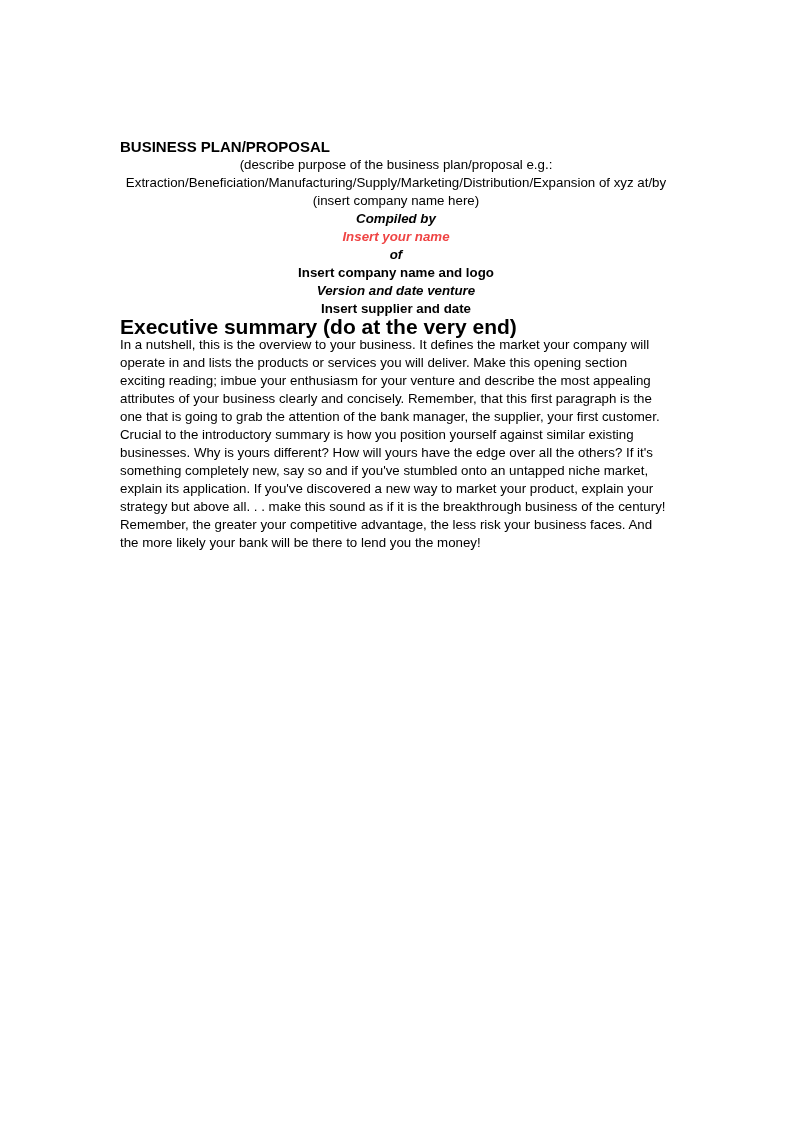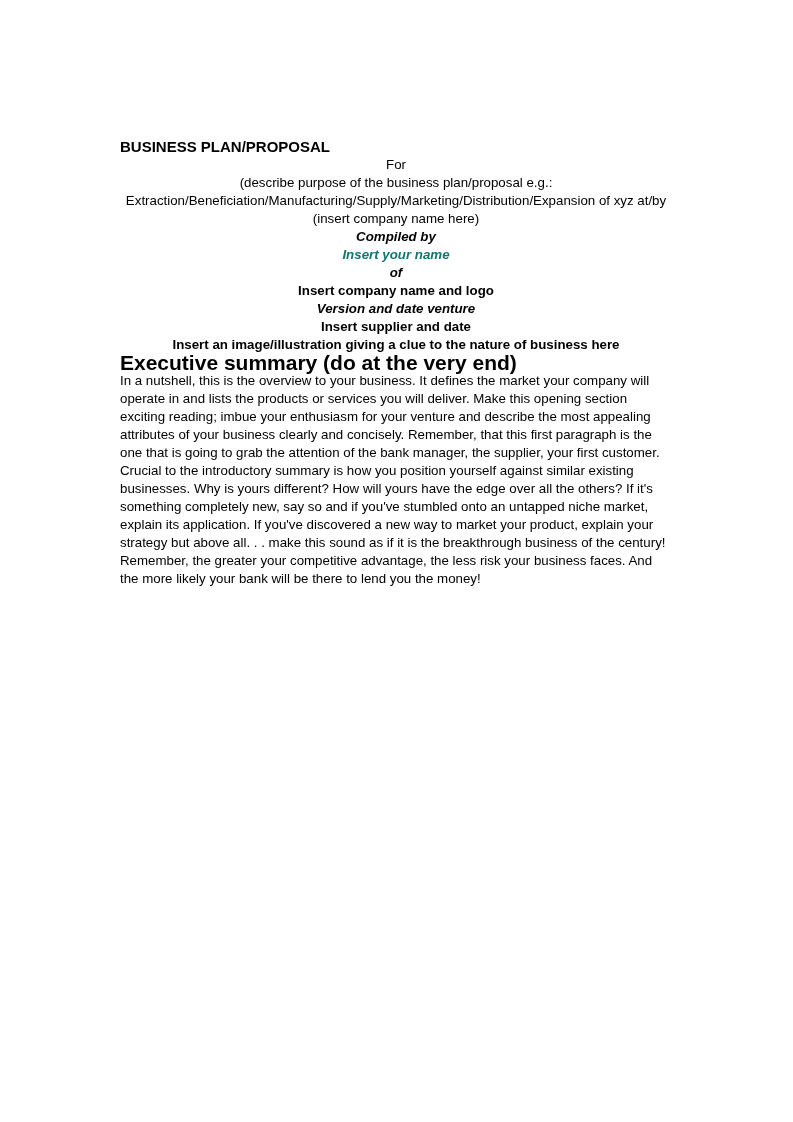--- a/index.html
+++ b/index.html
@@ -23,21 +23,21 @@
   }
   .page div { margin: 0; }
   .doc-title {
     font-size: 15px;
     font-weight: bold;
   }
   .centered { text-align: center; }
   .bold { font-weight: bold; }
   .bold-italic { font-weight: bold; font-style: italic; }
   .italic { font-style: italic; }
-  .author-red { color: #0f766e; }
+  .author-red { color: #ef4444; }
   .multiline { white-space: pre-line; }
 
   .for-label        { margin-top: 46px; }
   .purpose-block    { margin-top: 42px; }
   .compiled-by      { margin-top: 59px; font-style: italic; }
   .author-name      { margin-top: 18px; }
   .of-label         { margin-top: 48px; }
   .company-name     { margin-top: 16px; }
   .version-heading  { margin-top: 38px; }
   .version-value    { margin-top: 15px; }
@@ -46,39 +46,37 @@
   .exec-paragraph   { margin-top: 44px; }
   .index-note       { margin-top: 45px; }
 </style>
 </head>
 <body>
 
 <div class="page">
 
   <div class="doc-title">BUSINESS PLAN/PROPOSAL</div>
 
-  <div class="for-label centered">For</div>
 
   <div class="purpose-block centered multiline">(describe purpose of the business plan/proposal e.g.:
 Extraction/Beneficiation/Manufacturing/Supply/Marketing/Distribution/Expansion of xyz at/by
 (insert company name here)</div>
 
   <div class="compiled-by centered bold-italic">Compiled by</div>
 
   <div class="author-name centered bold-italic author-red">Insert your name</div>
 
   <div class="of-label centered bold-italic">of</div>
 
   <div class="company-name centered bold">Insert company name and logo</div>
 
   <div class="version-heading centered bold-italic">Version and date venture</div>
 
   <div class="version-value centered bold">Insert supplier and date</div>
 
-  <div class="image-note centered bold">Insert an image/illustration giving a clue to the nature of business here</div>
 
   <div class="exec-heading">Executive summary (do at the very end)</div>
 
   <div class="exec-paragraph multiline">In a nutshell, this is the overview to your business. It defines the market your company will
 operate in and lists the products or services you will deliver. Make this opening section
 exciting reading; imbue your enthusiasm for your venture and describe the most appealing
 attributes of your business clearly and concisely. Remember, that this first paragraph is the
 one that is going to grab the attention of the bank manager, the supplier, your first customer.
 Crucial to the introductory summary is how you position yourself against similar existing
 businesses. Why is yours different? How will yours have the edge over all the others? If it's

